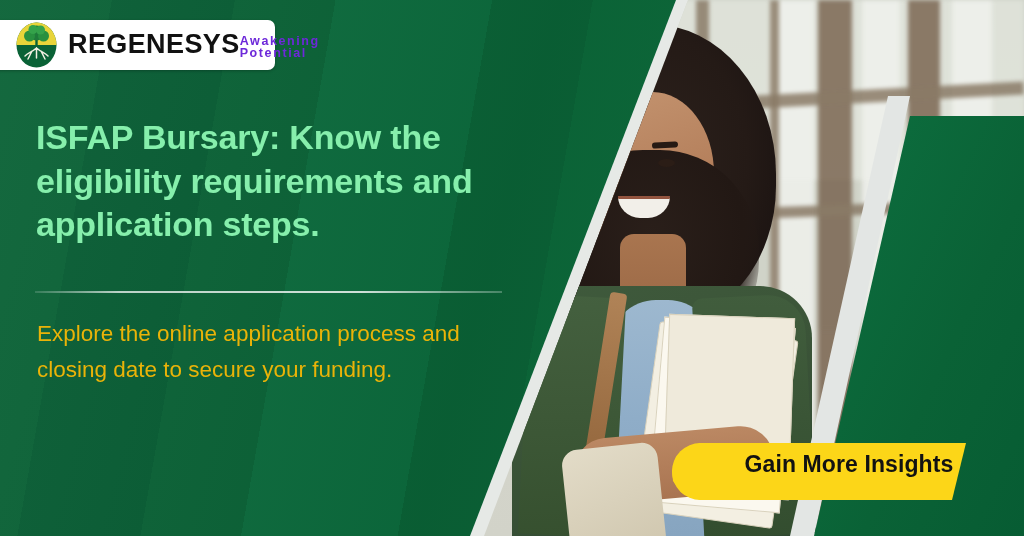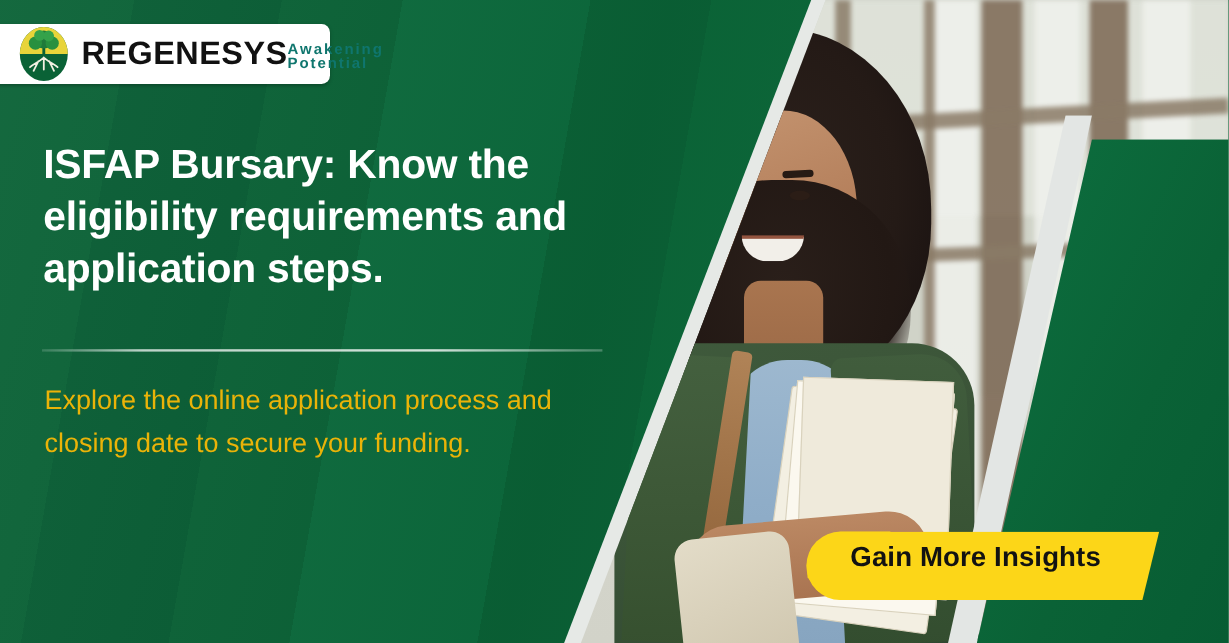--- a/index.html
+++ b/index.html
@@ -137,48 +137,48 @@
     display:flex; align-items:center; padding-left:24px; gap:11px;
     box-shadow:0 1px 3px rgba(0,0,0,.25);
   }
   .logo-mark{ width:41px; height:46px; flex:0 0 auto; }
   .logo-text{ display:flex; flex-direction:row; line-height:1; }
   .logo-name{
     font-size:27px; font-weight:bold; color:#111; letter-spacing:.4px;
     font-family:"Liberation Sans", sans-serif;
   }
   .logo-tag{
-    font-size:12.5px; font-weight:bold; color:#0f766e; letter-spacing:1.6px; margin-top:4px;
+    font-size:12.5px; font-weight:bold; color:#6d28d9; letter-spacing:1.6px; margin-top:4px;
   }
 
   
   .headline{
     position:absolute; left:36px; top:116px; width:530px;
-    color:#ffffff; font-size:34px; font-weight:bold; line-height:1.28;
+    color:#86efac; font-size:34px; font-weight:bold; line-height:1.28;
     letter-spacing:-.2px;
   }
   .rule{
     position:absolute; left:35px; top:291px; width:467px; height:2px;
     background:linear-gradient(90deg, rgba(255,255,255,.15), rgba(255,255,255,.72) 18%, rgba(255,255,255,.8) 70%, rgba(255,255,255,.25));
   }
   .subcopy{
     position:absolute; left:37px; top:316px; width:430px;
     color:#eab308; font-size:22.5px; line-height:1.6; font-weight:400;
   }
 
   
   .cta{
     position:absolute; left:672px; top:443px; width:294px; height:57px;
     background:#fcd618;
     clip-path: polygon(0 28px, 4px 14px, 14px 5px, 28px 0, 268px 0, 294px 0, 280px 57px, 28px 57px, 10px 50px, 1px 38px);
     border-radius:0;
     display:flex; align-items:center; justify-content:center;
   }
   .cta-inner{
-    position:absolute; left:672px; top:443px; width:294px; height:42px;
+    position:absolute; left:708px; top:443px; width:294px; height:42px;
     display:flex; align-items:center; justify-content:center;
     color:#121212; font-size:23px; font-weight:bold; letter-spacing:.1px;
     padding-right:12px;
   }
   .cta-round{
     position:absolute; left:672px; top:443px; width:70px; height:57px;
     background:#fcd618; border-radius:29px 0 0 29px;
   }
 </style>
 </head>

